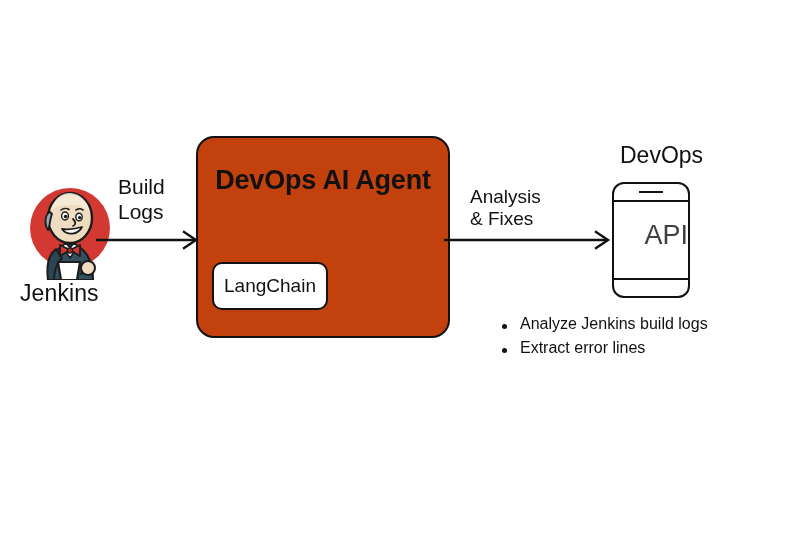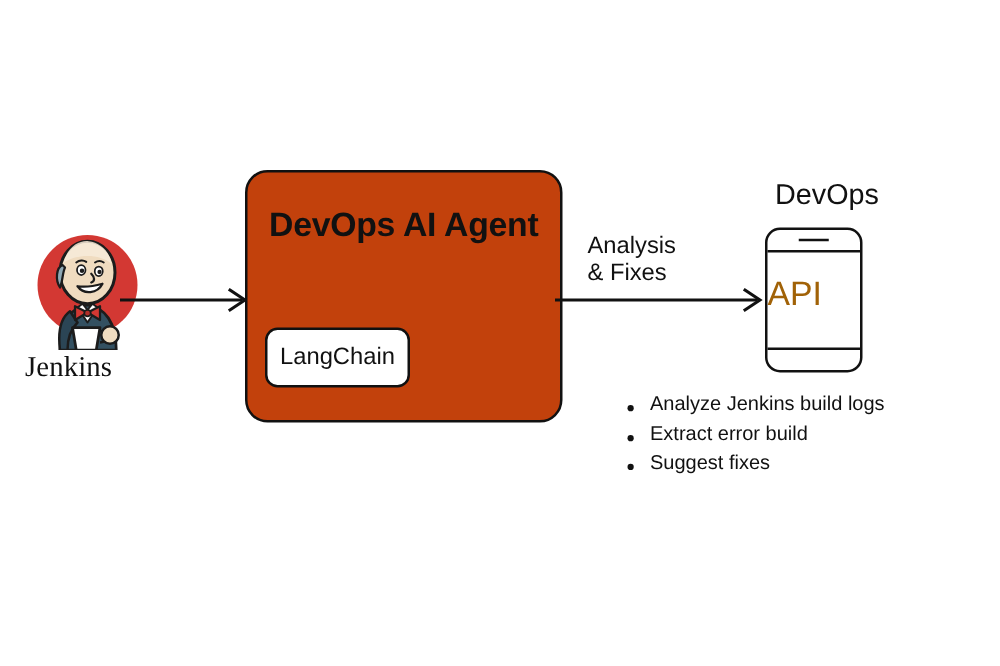--- a/index.html
+++ b/index.html
@@ -42,21 +42,20 @@
     left: 0;
     top: 0;
     width: 104px;
     height: 104px;
   }
   #jenkins-label {
     left: 20px;
     top: 280px;
     font-size: 23px;
     letter-spacing: 0.1px;
-    font-family: Liberation Serif, serif;
   }
 
   
   .arrow-svg {
     position: absolute;
     overflow: visible;
   }
   #arrow-1 { left: 96px; top: 228px; width: 104px; height: 24px; }
   #arrow-2 { left: 444px; top: 228px; width: 168px; height: 24px; }
 
@@ -160,23 +159,23 @@
     right: 0;
     bottom: 16px;
     height: 0;
     border-top: 2.2px solid #111111;
   }
   #phone-screen-label {
     position: absolute;
     left: 0;
     right: 0;
     top: 36px;
-    text-align: left;
+    text-align: right;
     font-size: 27px;
-    color: #a16207;
+    color: #404040;
   }
 
   
   #capabilities {
     position: absolute;
     left: 500px;
     top: 312px;
     margin: 0;
     padding: 0;
     list-style: none;
@@ -242,20 +241,22 @@
 
       <ellipse cx="70" cy="92" rx="7" ry="7" fill="#F0DCC0" stroke="#1C1C1C" stroke-width="2"></ellipse>
     </svg>
   </div>
   <div class="txt" id="jenkins-label">Jenkins</div>
 
   <svg class="arrow-svg" id="arrow-1" viewBox="0 0 104 24">
     <line x1="0" y1="12" x2="98" y2="12" stroke="#111111" stroke-width="2.4"></line>
     <polyline points="88,4 100,12 88,20" fill="none" stroke="#111111" stroke-width="2.4" stroke-linecap="square"></polyline>
   </svg>
+  <div class="txt" id="label-build-logs"><span>Build</span>
+<span>Logs</span></div>
 
   <div id="agent-box">
     <div id="agent-title"><span>DevOps</span>
 <span>AI Agent</span></div>
     <div id="agent-subboxes">
       <div class="subbox wide">
         <span>LangChain</span>
       </div>
     </div>
   </div>
@@ -270,17 +271,16 @@
   <div class="txt" id="client-label">DevOps</div>
   <div id="phone">
     <div id="phone-speaker"></div>
     <div id="phone-top-divider"></div>
     <div id="phone-screen-label">API</div>
     <div id="phone-bottom-divider"></div>
   </div>
 
   <ul id="capabilities">
     <li>Analyze Jenkins build logs</li>
-    <li>Extract error build</li>
-    <li>Suggest fixes</li>
+    <li>Extract error lines</li>
   </ul>
 
 </div>
 
 </body></html>

